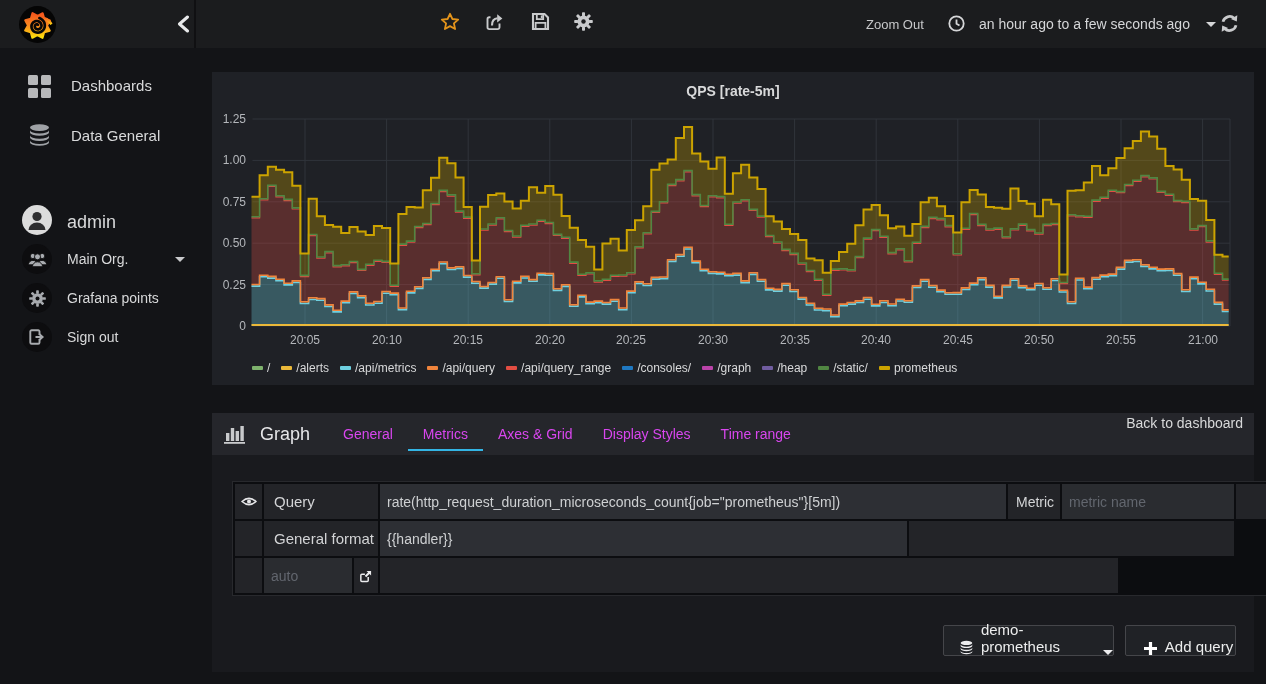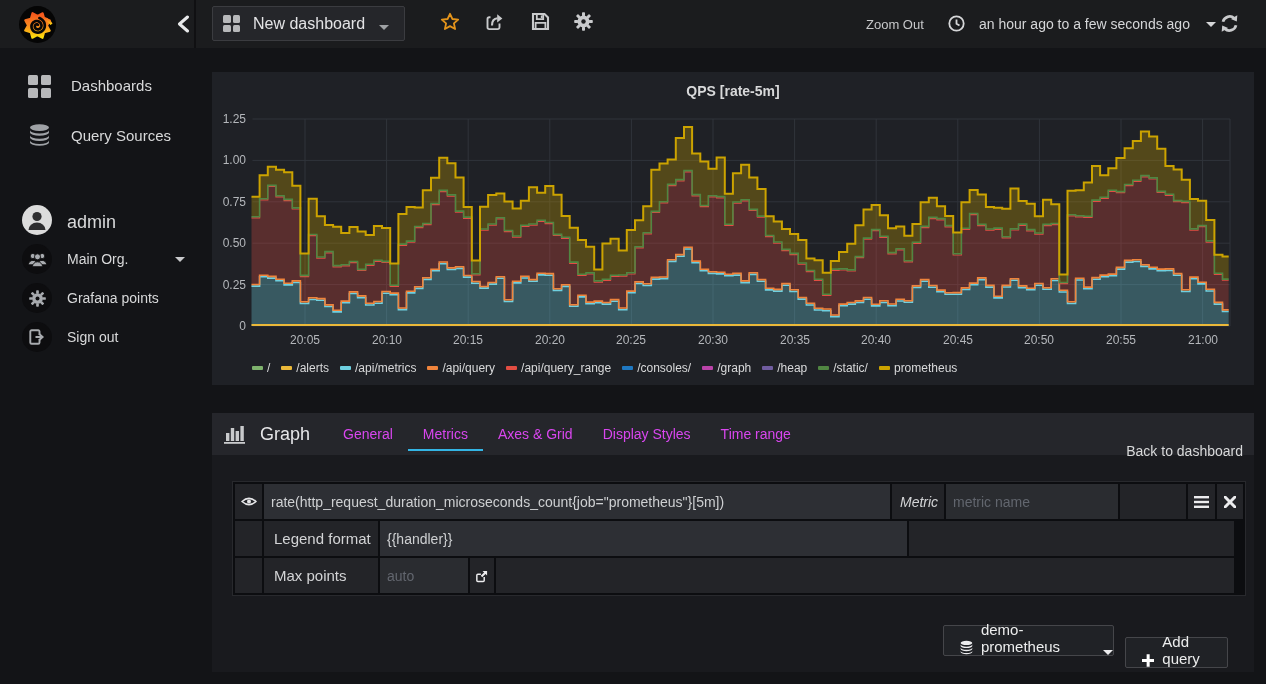--- a/index.html
+++ b/index.html
@@ -30,21 +30,21 @@
 #panel1 { position:absolute; left:212px; top:72px; width:1042px; height:313px; background:#1f2126; }
 #legend { position:absolute; left:252px; top:361px; display:flex; align-items:center; font-size:12px; color:#d8d9da; }
 #legend .li { display:flex; align-items:center; margin-right:11px; white-space:nowrap; }
 #legend .li i { display:inline-block; width:11px; height:4px; border-radius:1px; margin-right:4px; }
 
 #panel2 { position:absolute; left:212px; top:413px; width:1042px; height:259px; background:#191a1e; }
 #p2head { position:absolute; left:0; top:0; width:1042px; height:42px; background:#25262b; display:flex; align-items:center; }
 #p2head .ptitle { color:#e6e6e8; font-size:18px; margin:0 32px 0 12px; display:flex; align-items:center; }
 #p2head .tab { color:#d946ef; font-size:14px; white-space:nowrap; padding:0 1px; margin-0; height:42px; line-height:42px; position:relative; }
 #p2head .tab.active:after { content:""; position:absolute; left:-14px; right:-14px; bottom:4px; height:2px; background:#33b5e5; }
-#backdash { position:absolute; right:11px; top:30px; color:#d8d9da; font-size:14px; }
+#backdash { position:absolute; right:11px; top:2px; color:#d8d9da; font-size:14px; }
 
 #qtable { position:absolute; left:21px; top:69px; background:#0c0d10; padding:2px; outline:1px solid #28292d; }
 .qrow { display:flex; margin-bottom:2px; }
 .qrow:last-child { margin-bottom:0; }
 .qcell { background:#232428; height:35px; display:flex; align-items:center; margin-right:2px; }
 .qcell.lbl { color:#d3d4d6; font-size:15px; padding:0 10px; white-space:nowrap; }
 .qcell.inp { background:#2d2f34; color:#ced0d2; font-size:14px; padding:0 7px; white-space:nowrap; }
 .qcell.ph { color:#62666e; background:#2a2c30; }
 .qcell:last-child { margin-right:0; }
 
@@ -66,30 +66,20 @@
         </defs>
       <circle cx="18.5" cy="18.5" r="18.5" fill="#050505"></circle>
       <polygon fill="url(#glg)" stroke="url(#glg)" stroke-width="2" stroke-linejoin="round" points="13.5,7.1 18.6,9.9 23.7,7.2 25.3,12.8 30.9,14.5 28.1,19.6 30.8,24.7 25.2,26.3 23.5,31.9 18.4,29.1 13.3,31.8 11.7,26.2 6.1,24.5 8.9,19.4 6.2,14.3 11.8,12.7"></polygon>
         <path fill="url(#glg)" d="M21 10.5 Q29 9.5 33.5 17.5 L31.5 19 Q27 12.6 20.5 13.5 Z"></path>
       <path d="M20.4 12.1L22.0 12.8L23.4 13.9L24.5 15.2L25.3 16.6L25.7 18.2L25.8 19.8L25.6 21.4L25.0 22.9L24.1 24.2L23.0 25.2L21.7 26.0L20.3 26.5L18.9 26.7L17.5 26.5L16.1 26.1L14.9 25.4L14.0 24.5L13.2 23.4L12.7 22.2L12.5 20.9L12.5 19.7L12.8 18.5L13.4 17.4L14.1 16.5L15.1 15.8L16.1 15.3L17.2 15.0L18.2 15.0L19.3 15.2L20.2 15.7L21.0 16.3L21.7 17.0L22.1 17.9L22.4 18.8L22.5 19.7L22.3 20.6L22.0 21.4L21.5 22.1L20.9 22.6L20.3 23.0L19.5 23.3L18.8 23.3L18.1 23.2L17.4 23.0L16.9 22.7L16.4 22.2L16.1 21.7L15.9 21.1L15.8 20.5L15.9 20.0L16.0 19.5L16.3 19.1L16.6 18.7L17.0 18.5L17.4 18.4L17.8 18.3L18.2 18.4L18.5 18.5L18.8 18.7L19.0 18.9" fill="none" stroke="#070707" stroke-width="2.7" stroke-linecap="round"></path>
     </svg>
   </div>
   <svg id="chev" width="14" height="18" viewBox="0 0 14 18">
       <path d="M11.5 2 L3.5 9 L11.5 16" fill="none" stroke="#e8e9ea" stroke-width="3" stroke-linecap="round" stroke-linejoin="round"></path>
     </svg>
-  <div id="nd-btn">
-    <span class="grid4">
-        <i></i>
-        <i></i>
-        <i></i>
-        <i></i>
-      </span>
-    New dashboard
-    <span class="caret"></span>
-  </div>
   <svg class="nbicon" style="left:440px;" width="20" height="20" viewBox="0 0 20 20">
       <path d="M10 1.8 L12.4 7 L18.2 7.6 L13.9 11.4 L15.1 17 L10 14.1 L4.9 17 L6.1 11.4 L1.8 7.6 L7.6 7z" fill="none" stroke="#e4941b" stroke-width="1.8" stroke-linejoin="round"></path>
     </svg>
   <svg class="nbicon" style="left:485px;" width="19" height="19" viewBox="0 0 19 19">
       <path d="M14.5 11.5 v3.8 a1.8 1.8 0 0 1 -1.8 1.8 H4.3 A1.8 1.8 0 0 1 2.5 15.3 V7.1 a1.8 1.8 0 0 1 1.8 -1.8 h1.2" fill="none" stroke="#c9cacc" stroke-width="1.9"></path>
       <path d="M7 13.5 c0-5.2 2.2-7 5.5-7.2" fill="none" stroke="#c9cacc" stroke-width="2.1"></path>
       <path d="M12.2 2.2 L17.4 6.4 L12.2 10.6 Z" fill="#c9cacc"></path>
     </svg>
   <svg class="nbicon" style="left:531px;" width="19" height="19" viewBox="0 0 19 19">
       <path d="M2 2 h11.5 l3.5 3.5 v11.5 h-15 z" fill="none" stroke="#c9cacc" stroke-width="2.1"></path>
@@ -137,21 +127,21 @@
 <div class="side-item" style="left:29px;top:124px;">
   <svg width="21" height="22" viewBox="0 0 21 22">
       <g fill="#9fa2a6">
         <ellipse cx="10.5" cy="3.6" rx="9.5" ry="3.4"></ellipse>
         <path d="M1 6.2 a9.5 3.4 0 0 0 19 0 v2.2 a9.5 3.4 0 0 1 -19 0z"></path>
         <path d="M1 11.4 a9.5 3.4 0 0 0 19 0 v2.2 a9.5 3.4 0 0 1 -19 0z"></path>
         <path d="M1 16.6 a9.5 3.4 0 0 0 19 0 v1.8 a9.5 3.4 0 0 1 -19 0z"></path>
       </g>
     </svg>
 </div>
-<div class="side-item" style="left:71px;top:127px;">Query Sources</div>
+<div class="side-item" style="left:71px;top:127px;">Data General</div>
 
 <div class="side-item" style="left:22px;top:205px;">
   <div class="circle-ic" style="background:#dcdcdc;">
     <svg width="30" height="30" viewBox="0 0 30 30">
         <circle cx="15" cy="11.5" r="4.6" fill="#2e2e30"></circle>
         <path d="M6.5 25 a8.5 7.5 0 0 1 17 0z" fill="#2e2e30"></path>
       </svg>
   </div>
 </div>
 <div class="side-item" style="left:67px;top:212px;font-size:18px;">admin</div>
@@ -291,48 +281,48 @@
   </div>
 
   <div id="qtable">
   <div class="qrow">
     <div class="qcell" style="width:27px;justify-content:center;">
       <svg width="16" height="11" viewBox="0 0 16 11">
             <path d="M1 5.5 Q8 -0.8 15 5.5 Q8 11.8 1 5.5 Z" fill="none" stroke="#e6e6e8" stroke-width="1.5"></path>
             <circle cx="8" cy="5.5" r="2" fill="#e6e6e8"></circle>
           </svg>
     </div>
+    <div class="qcell lbl" style="width:114px;">Query</div>
     <div class="qcell inp" style="width:626px;">rate(http_request_duration_microseconds_count{job="prometheus"}[5m])</div>
-    <div class="qcell lbl" style="width:52px;font-size:14px;padding:12px 8px;font-style:italic;">Metric</div>
+    <div class="qcell lbl" style="width:52px;font-size:14px;padding:12px 8px;">Metric</div>
     <div class="qcell inp ph" style="width:172px;">metric name</div>
     <div class="qcell" style="width:66px;"></div>
     <div class="qcell" style="width:27px;justify-content:center;">
       <svg width="15" height="12" viewBox="0 0 15 12">
             <g fill="#ececee">
               <rect y="0" width="15" height="2.4"></rect>
               <rect y="4.8" width="15" height="2.4"></rect>
               <rect y="9.6" width="15" height="2.4"></rect>
             </g>
           </svg>
     </div>
     <div class="qcell" style="width:26px;justify-content:center;">
       <svg width="12" height="12" viewBox="0 0 12 12">
             <path d="M1 1 L11 11 M11 1 L1 11" stroke="#ececee" stroke-width="3" stroke-linecap="round"></path>
           </svg>
     </div>
   </div>
   <div class="qrow">
     <div class="qcell" style="width:27px;"></div>
-    <div class="qcell lbl" style="width:114px;">Legend format</div>
+    <div class="qcell lbl" style="width:114px;">General format</div>
     <div class="qcell inp" style="width:527px;">{{handler}}</div>
     <div class="qcell" style="width:325px;"></div>
   </div>
   <div class="qrow">
     <div class="qcell" style="width:27px;"></div>
-    <div class="qcell lbl" style="width:114px;">Max points</div>
     <div class="qcell inp ph" style="width:88px;">auto</div>
     <div class="qcell" style="width:24px;justify-content:center;">
       <svg width="14" height="14" viewBox="0 0 19 19">
             <path d="M12.5 11 v4.7 a1.4 1.4 0 0 1 -1.4 1.4 H3.9 A1.4 1.4 0 0 1 2.5 15.7 V8.5 a1.4 1.4 0 0 1 1.4 -1.4 H8" fill="none" stroke="#ececee" stroke-width="2"></path>
             <path d="M10.2 2.6 h6.2 v6.2 l-2.1-2.1 -4.5 4.5 -2-2 4.5-4.5z" fill="#ececee"></path>
           </svg>
     </div>
     <div class="qcell" style="width:738px;"></div>
   </div>
   </div>
@@ -342,19 +332,19 @@
         <g fill="#ececee">
           <ellipse cx="10.5" cy="3.6" rx="9.5" ry="3.4"></ellipse>
           <path d="M1 6.2 a9.5 3.4 0 0 0 19 0 v2.2 a9.5 3.4 0 0 1 -19 0z"></path>
           <path d="M1 11.4 a9.5 3.4 0 0 0 19 0 v2.2 a9.5 3.4 0 0 1 -19 0z"></path>
           <path d="M1 16.6 a9.5 3.4 0 0 0 19 0 v1.8 a9.5 3.4 0 0 1 -19 0z"></path>
         </g>
       </svg>
     demo-prometheus
     <span class="caret" style="margin-left:10px;border-top-color:#ececee;"></span>
   </div>
-  <div class="btn" style="left:913px;top:224px;width:103px;">
+  <div class="btn" style="left:913px;top:212px;width:111px;">
     <svg width="13" height="13" viewBox="0 0 13 13" style="margin-right:8px;">
         <path d="M6.5 0 V13 M0 6.5 H13" stroke="#fff" stroke-width="3.2"></path>
       </svg>
     Add query
   </div>
 </div>
 
 </body></html>

